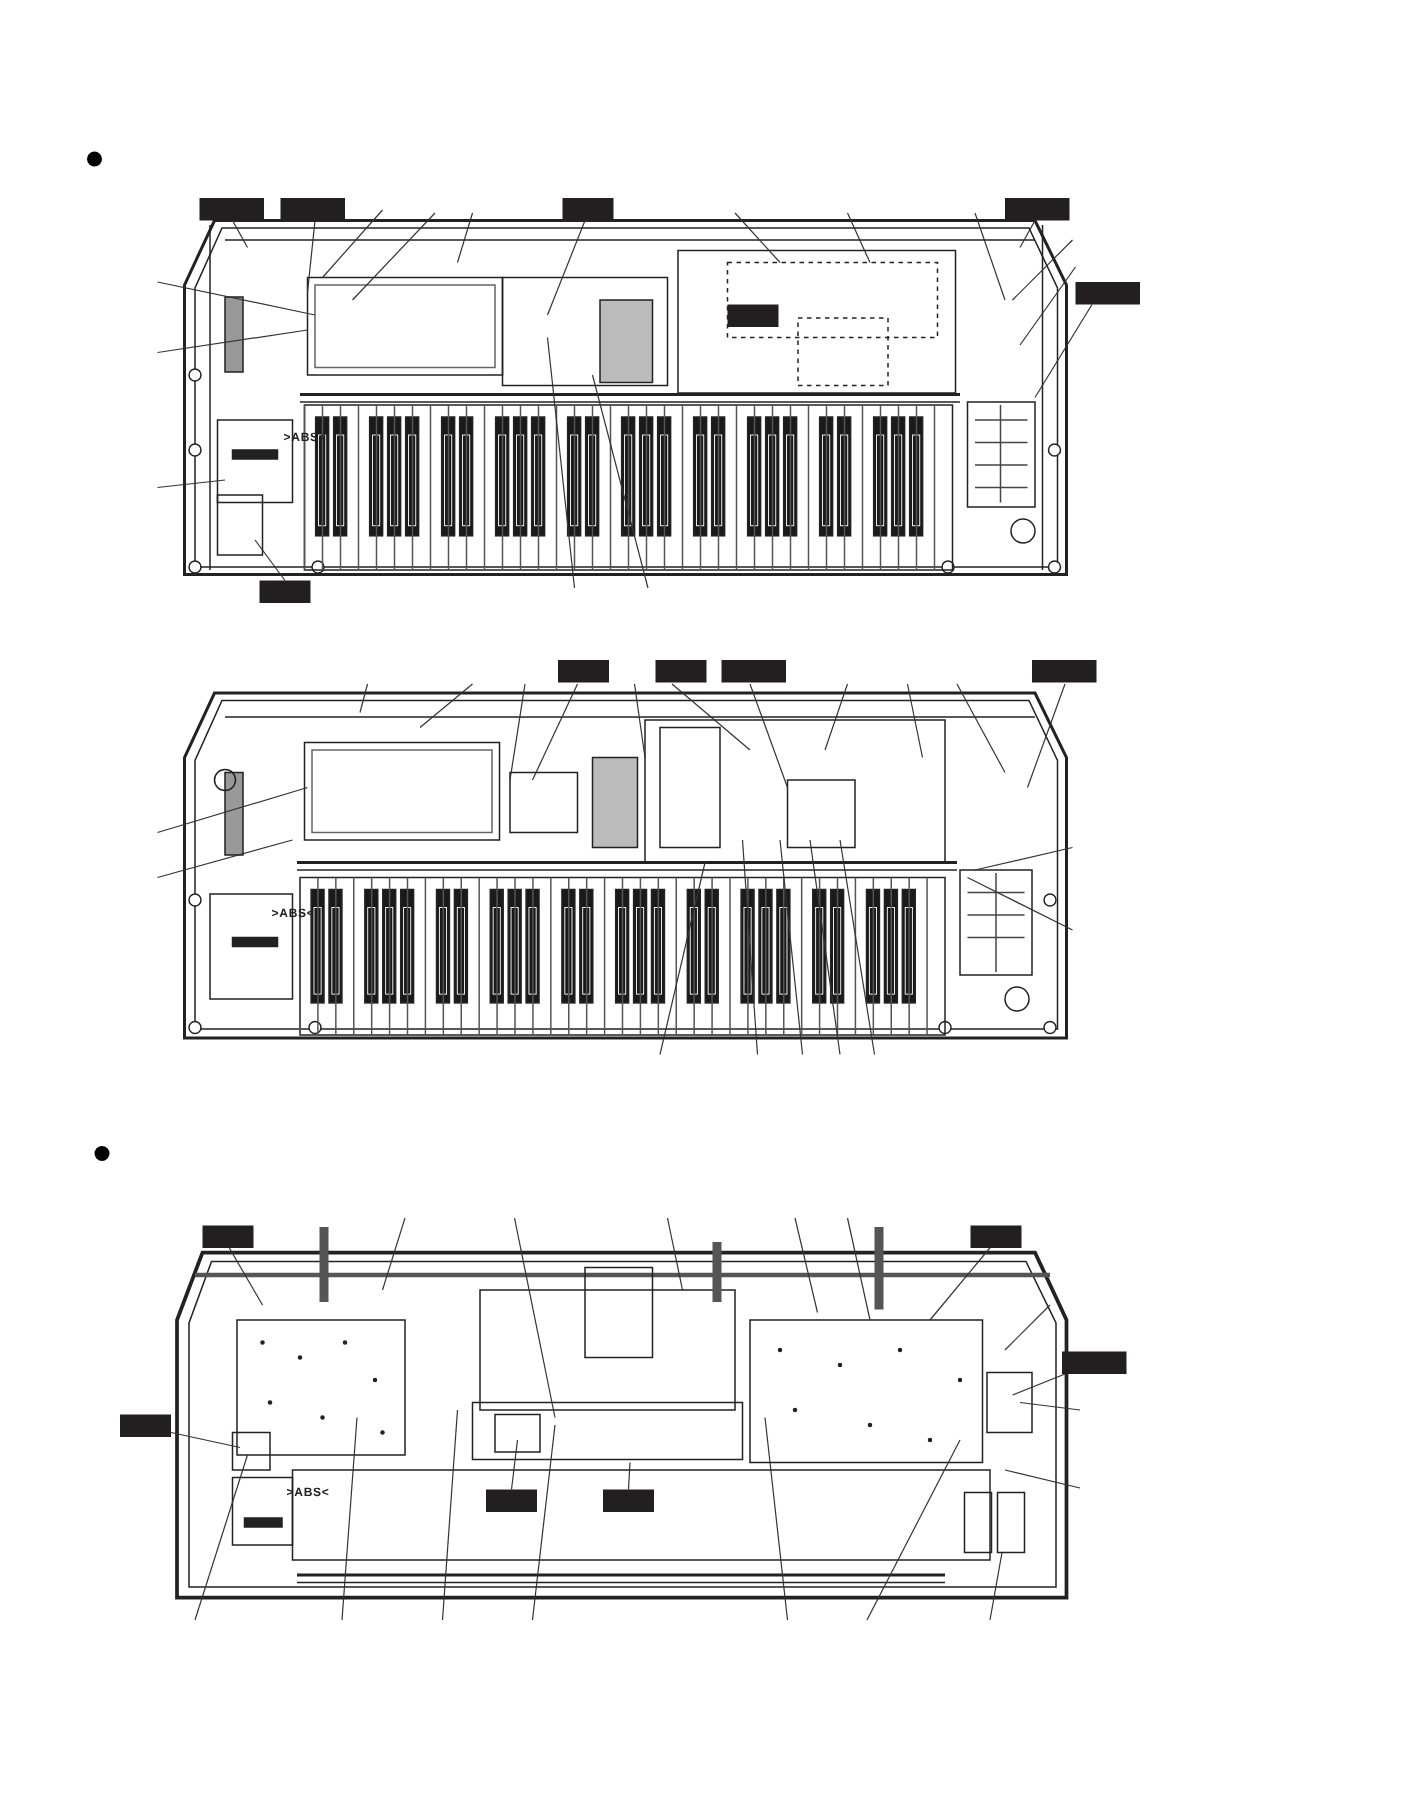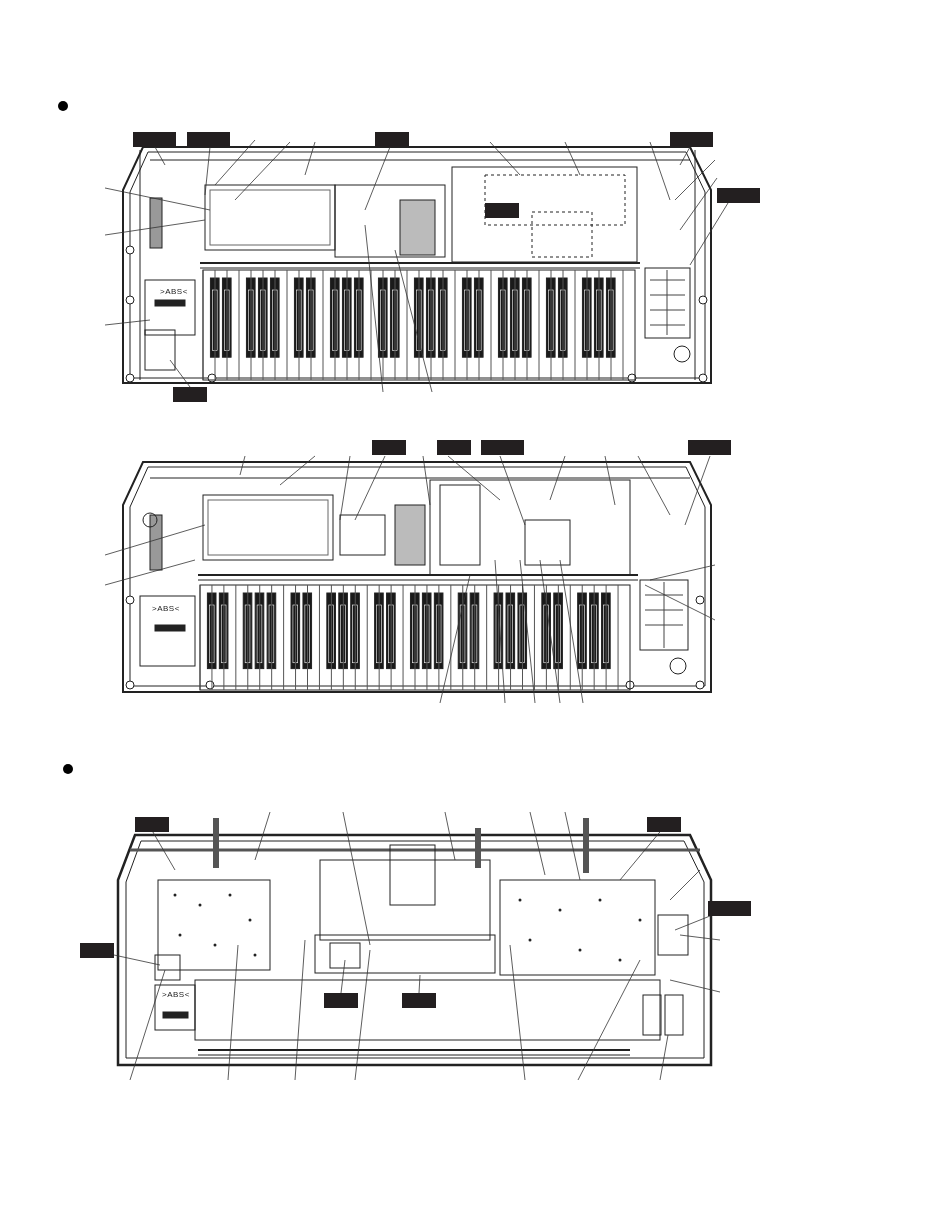--- a/index.html
+++ b/index.html
@@ -1,21 +1,21 @@
 <!DOCTYPE html>
 <html><head>
 <meta charset="utf-8">
 <style>
   html, body { margin: 0; padding: 0; background: #ffffff; }
   body { width: 935px; height: 1210px; position: relative; overflow: hidden;
          font-family: "Liberation Sans", sans-serif; }
   .stage { position: absolute; left: 0; top: 0; width: 935px; height: 1210px; }
   .bullet { position: absolute; width: 10px; height: 10px; border-radius: 50%; background: #000; }
   .label-box { position: absolute; background: #231f20; height: 15px; }
-  .logo-text { position: absolute; font-size: 8px; font-weight: normal; color: #222; letter-spacing: 0.5px; }
+  .logo-text { position: absolute; font-size: 8px; font-weight: bold; color: #222; letter-spacing: 0.5px; margin-left: 29px; }
   svg { position: absolute; left: 0; top: 0; }
 </style>
 </head>
 <body>
 
 <div class="stage">
 
   <div class="bullet" style="left:58px;top:101px;"></div>
   <div class="bullet" style="left:63px;top:764px;"></div>
 

